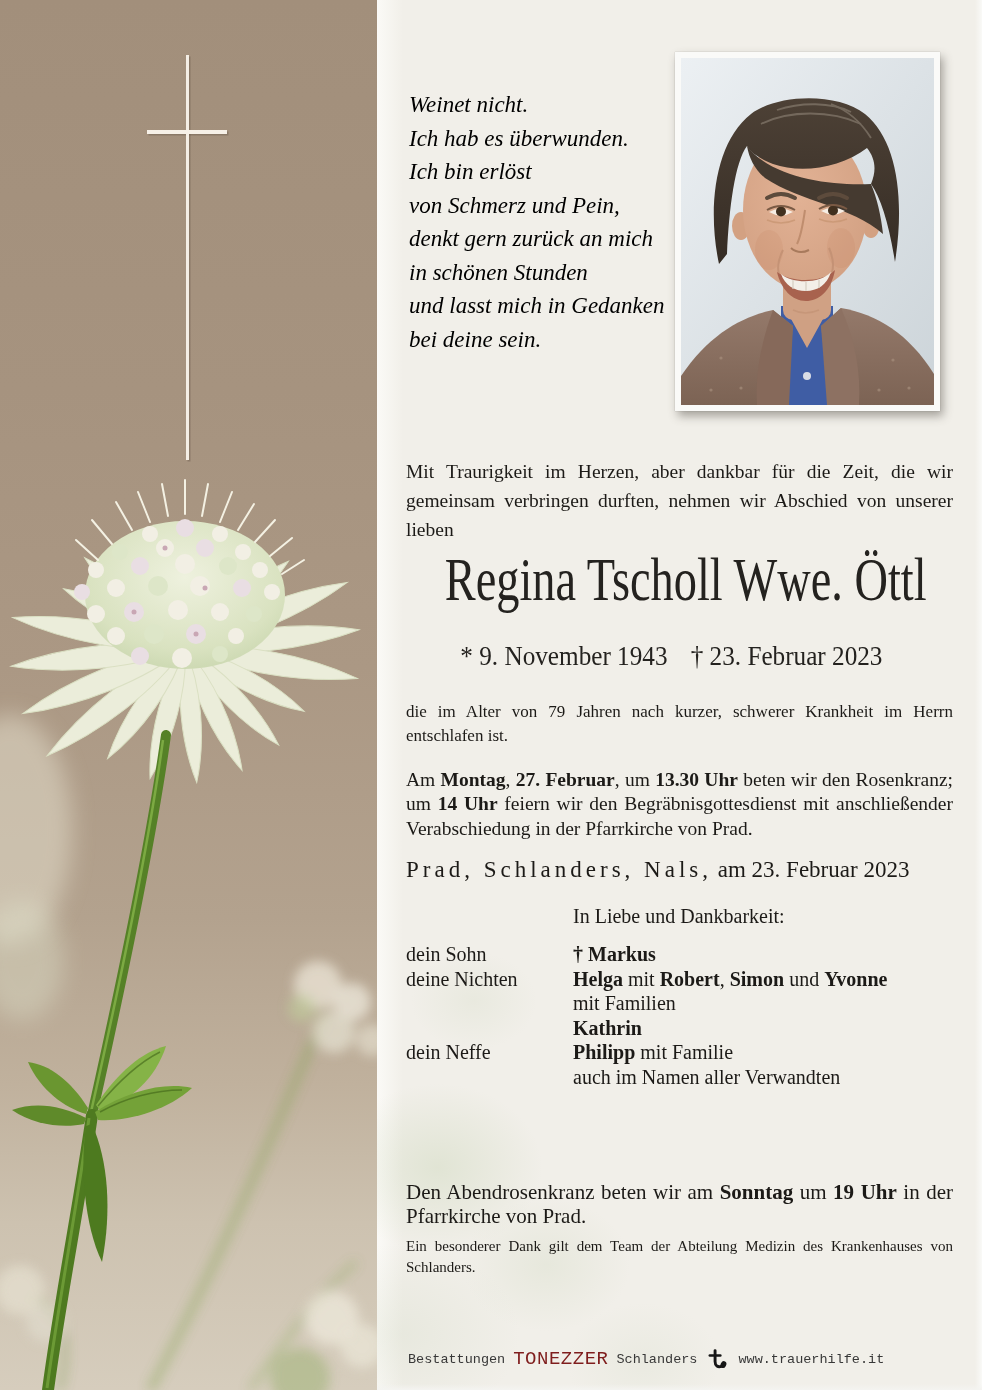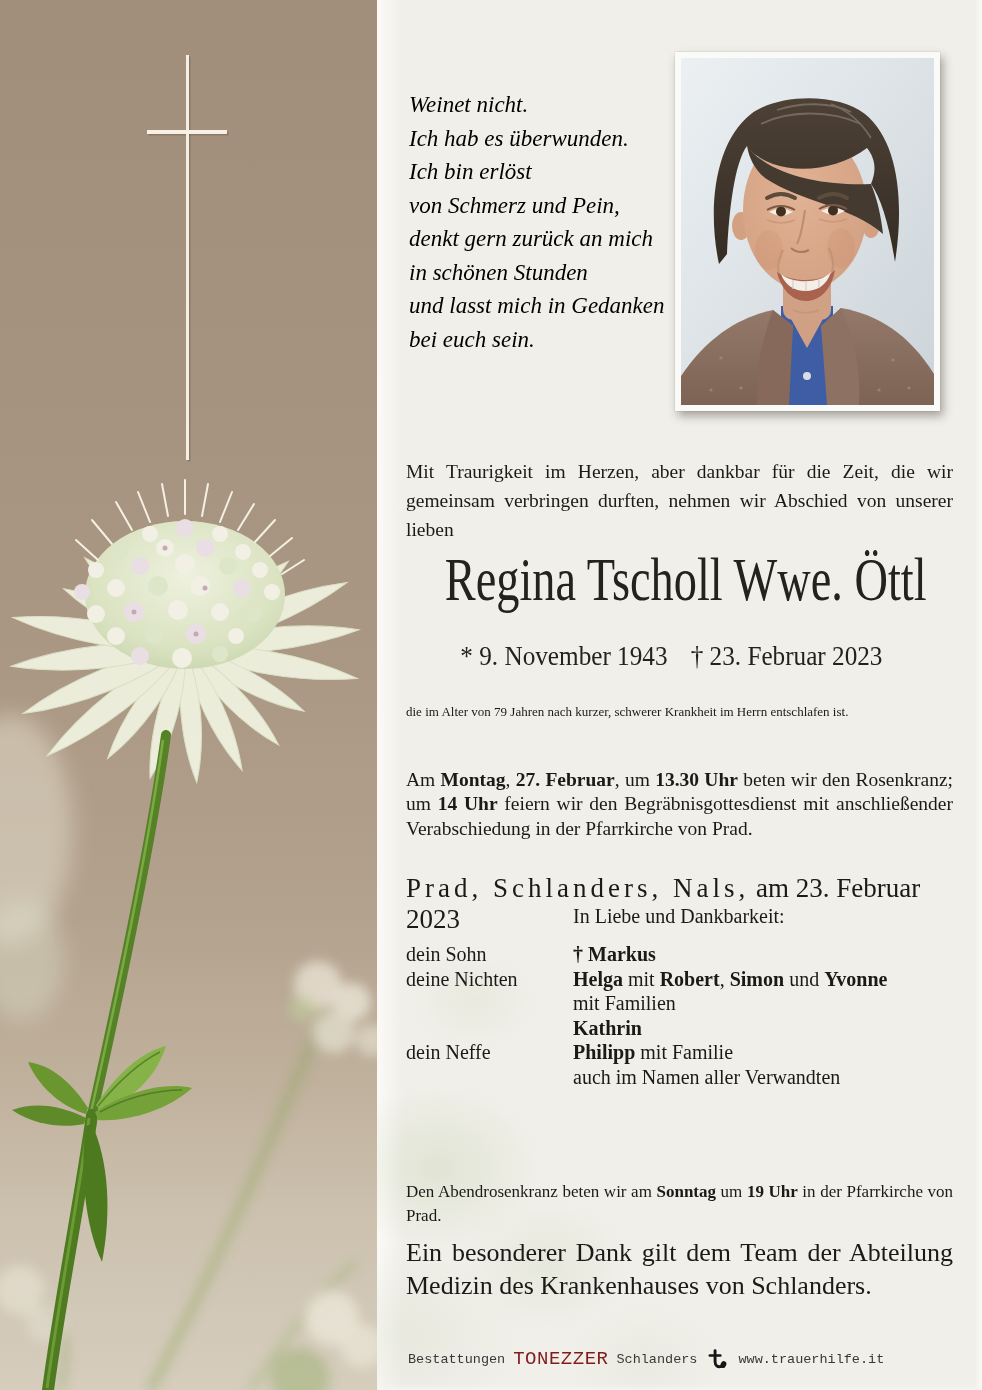--- a/index.html
+++ b/index.html
@@ -28,31 +28,31 @@
   .poem{left:32px;top:88px;width:278px;font-style:italic;font-size:23px;line-height:33.5px;color:#000000;}
   .photo{left:298px;top:52px;width:253px;height:347px;border:6px solid #fafaf8;
          box-shadow:3px 5px 9px rgba(70,66,60,.45),0 0 1px rgba(0,0,0,.25);background:#dfe4e8;}
   .photo svg{display:block;}
   .intro{left:29px;top:457px;width:547px;font-size:19.5px;line-height:29px;text-align:justify;}
   .name{left:0;top:548px;width:565px;text-align:center;font-size:61px;line-height:64px;
         transform:scaleX(.76);transform-origin:50% 50%;white-space:nowrap;color:#24221f;}
   .dates{left:29px;top:640px;width:547px;display:flex;justify-content:space-between;
          padding:0 48px 0 30px;box-sizing:border-box;font-size:28px;
          transform:scaleX(.9);transform-origin:50% 50%;color:#24221f;}
-  .age{left:29px;top:700px;width:547px;font-size:13px;line-height:24.4px;text-align:justify;}
+  .age{left:29px;top:700px;width:547px;font-size:17px;line-height:24.4px;text-align:justify;}
   .funeral{left:29px;top:768px;width:547px;font-size:19.5px;line-height:24.4px;text-align:justify;}
-  .places{left:29px;top:857px;width:547px;font-size:27px;margin-top:16px;}
+  .places{left:29px;top:857px;width:547px;font-size:23px;}
   .places .sp{letter-spacing:4px;}
   .liebe{left:196px;top:905px;font-size:20px;}
   .family{left:29px;top:942px;width:548px;font-size:20px;line-height:24.6px;}
   .fam-row{display:flex;}
   .fam-label{width:167px;flex:0 0 auto;}
   .fam-value{flex:1;}
-  .rosary{left:29px;top:1180px;width:547px;font-size:17px;line-height:24.4px;text-align:justify;}
-  .thanks{left:29px;top:1236px;width:547px;font-size:26px;line-height:33px;text-align:justify;}
+  .rosary{left:29px;top:1180px;width:547px;font-size:21px;line-height:24.4px;text-align:justify;}
+  .thanks{left:29px;top:1236px;width:547px;font-size:15px;line-height:21px;text-align:justify;}
   .b{font-weight:bold;}
   .footer{left:31px;top:1348px;width:560px;display:flex;align-items:center;gap:8px;
           font-family:Liberation Mono, monospace;color:#383838;font-size:13.5px;}
   .brand{font-size:19px;letter-spacing:.5px;color:#7f1d1d;}
   .logo{width:21px;height:21px;flex:0 0 auto;margin:0 2px;}
 </style>
 </head>
 <body>
 
 <div class="card">
@@ -198,21 +198,21 @@
   <div class="right">
 
     <div class="blk poem">
       <div>Weinet nicht.</div>
       <div>Ich hab es überwunden.</div>
       <div>Ich bin erlöst</div>
       <div>von Schmerz und Pein,</div>
       <div>denkt gern zurück an mich</div>
       <div>in schönen Stunden</div>
       <div>und lasst mich in Gedanken</div>
-      <div>bei euch sein.</div>
+      <div>bei deine sein.</div>
     </div>
 
     <div class="blk photo">
       <svg width="253" height="347" viewBox="0 0 253 347">
         <defs>
           <linearGradient id="pbg" x1="0" y1="0" x2="1" y2="1">
             <stop offset="0%" stop-color="#ecf0f3"></stop>
               <stop offset="100%" stop-color="#ccd4d9"></stop>
           </linearGradient>
           <linearGradient id="jg" x1="0" y1="0" x2="0" y2="1">

